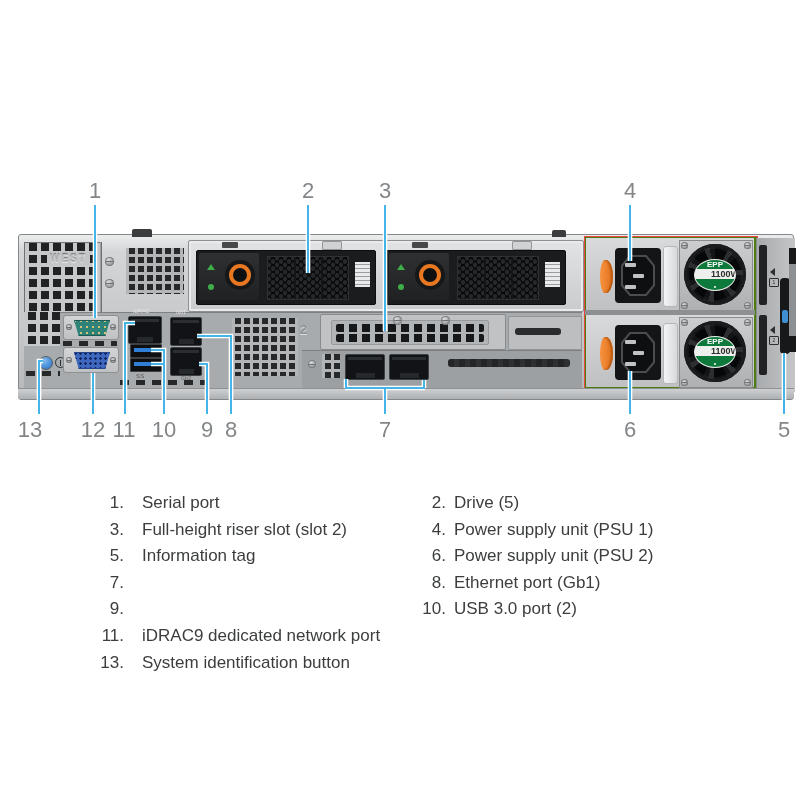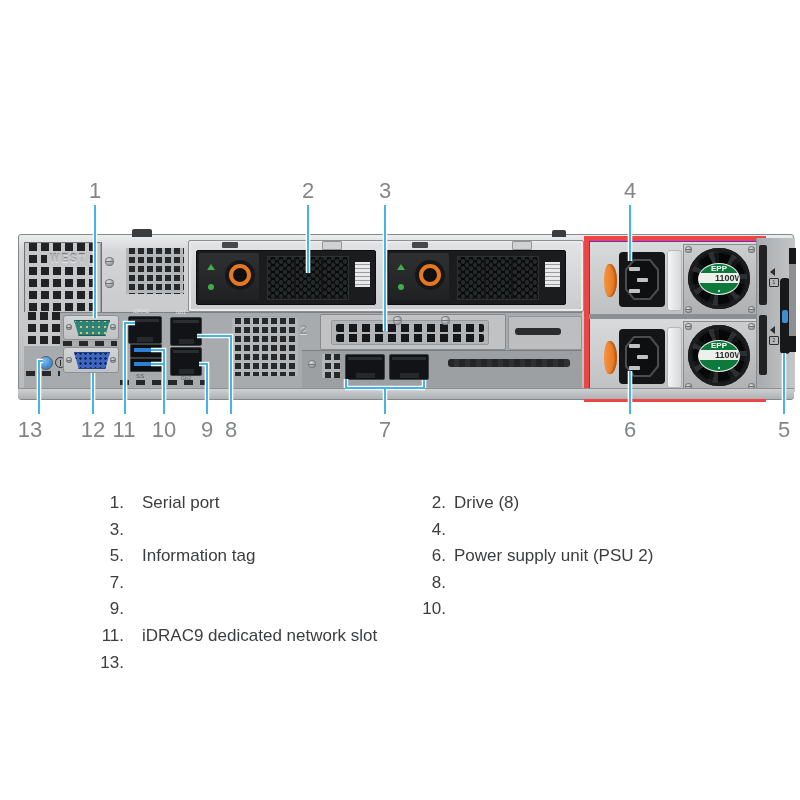--- a/index.html
+++ b/index.html
@@ -79,21 +79,21 @@
   .riser-slot{position:absolute;left:10px;top:5px;width:156px;height:23px;background:#b2b5b7;
               border:1px solid #96999b;border-radius:2px;}
   .hole-row{position:absolute;left:4px;right:4px;height:8px;border-radius:2px;
             background-image:repeating-linear-gradient(90deg,#17181a 0 8px,rgba(0,0,0,0) 8px 13px);}
   .emboss-num{font-size:13px;font-weight:bold;color:#8e9193;text-shadow:0 1px 0 #dcdedf;}
   .lom-recess{left:302px;top:350px;width:280px;height:42px;background:#9da0a2;border-top:1px solid #7d8082;}
   .filler{left:508px;top:316px;width:72px;height:32px;background:#bcbec0;border:1px solid #939699;border-radius:2px;}
   .filler-slot{position:absolute;left:6px;top:11px;width:46px;height:7px;background:#2a2c2e;border-radius:3px;}
 
   
-  .psu-frame{left:584px;top:236px;width:172px;height:156px;background:#6d28d9;border:5px solid #ef4444;}
+  .psu-frame{left:584px;top:236px;width:172px;height:156px;background:#4d7c0f;border:1px solid #ef4444;}
   .psu{position:absolute;left:1px;width:168px;height:72px;background:linear-gradient(#d8dadb,#bec0c2);}
   .psu-div{position:absolute;left:0;top:73px;width:170px;height:5px;background:#8d9092;}
   .handle{position:absolute;left:14px;top:22px;width:13px;height:33px;border-radius:5px 7px 7px 5px/50% 50% 50% 50%;
           background:linear-gradient(90deg,#f7933f,#e0701c);box-shadow:inset -2px 0 2px #b65912;}
   .inlet{position:absolute;left:29px;top:10px;width:46px;height:55px;background:#141517;border-radius:4px;}
   .c14o{position:absolute;left:6px;top:7px;right:6px;bottom:7px;background:#4a4d4f;
         clip-path:polygon(25% 0,75% 0,100% 25%,100% 75%,75% 100%,25% 100%,0 75%,0 25%);}
   .c14i{position:absolute;left:2px;top:2px;right:2px;bottom:2px;background:#0e0f10;
         clip-path:polygon(25% 0,75% 0,100% 25%,100% 75%,75% 100%,25% 100%,0 75%,0 25%);}
   .c14slot{position:absolute;width:11px;height:4px;background:#c0c2c4;border-radius:1px;}
@@ -364,53 +364,58 @@
   <span class="abs cnum" style="left:784px;top:419px;">5</span>
 
   <div class="abs legend">
     <div class="leg-col leg-col1">
       <div class="leg-row">
           <span class="leg-num">1.</span>
           <span class="leg-text">Serial port</span>
         </div>
       <div class="leg-row">
           <span class="leg-num">3.</span>
+          <span class="leg-text">Full-height riser slot (slot 2)</span>
         </div>
       <div class="leg-row">
           <span class="leg-num">5.</span>
           <span class="leg-text">Information tag</span>
         </div>
       <div class="leg-row">
           <span class="leg-num">7.</span>
         </div>
       <div class="leg-row">
           <span class="leg-num">9.</span>
         </div>
       <div class="leg-row">
           <span class="leg-num">11.</span>
-          <span class="leg-text">iDRAC9 dedicated network slot</span>
+          <span class="leg-text">iDRAC9 dedicated network port</span>
         </div>
       <div class="leg-row">
           <span class="leg-num">13.</span>
+          <span class="leg-text">System identification button</span>
         </div>
     </div>
     <div class="leg-col leg-col2">
       <div class="leg-row">
           <span class="leg-num">2.</span>
-          <span class="leg-text">Drive (8)</span>
+          <span class="leg-text">Drive (5)</span>
         </div>
       <div class="leg-row">
           <span class="leg-num">4.</span>
+          <span class="leg-text">Power supply unit (PSU 1)</span>
         </div>
       <div class="leg-row">
           <span class="leg-num">6.</span>
           <span class="leg-text">Power supply unit (PSU 2)</span>
         </div>
       <div class="leg-row">
           <span class="leg-num">8.</span>
+          <span class="leg-text">Ethernet port (Gb1)</span>
         </div>
       <div class="leg-row">
           <span class="leg-num">10.</span>
+          <span class="leg-text">USB 3.0 port (2)</span>
         </div>
     </div>
   </div>
 
 </div>
 
 </body></html>

